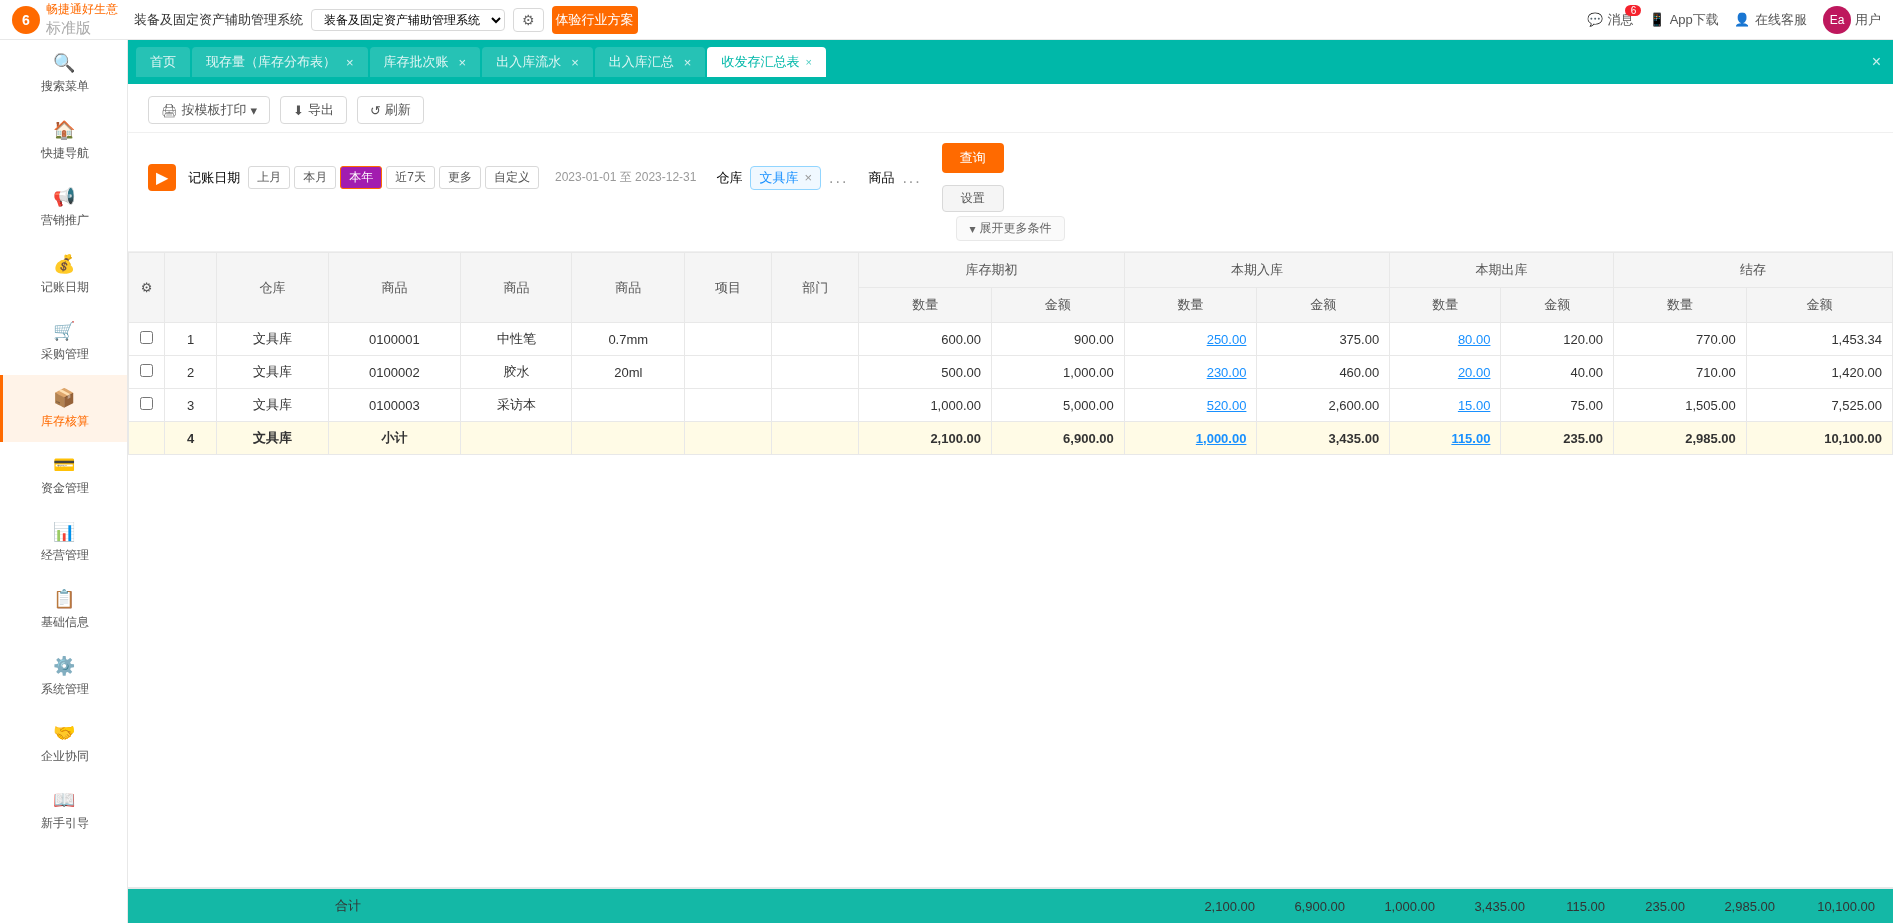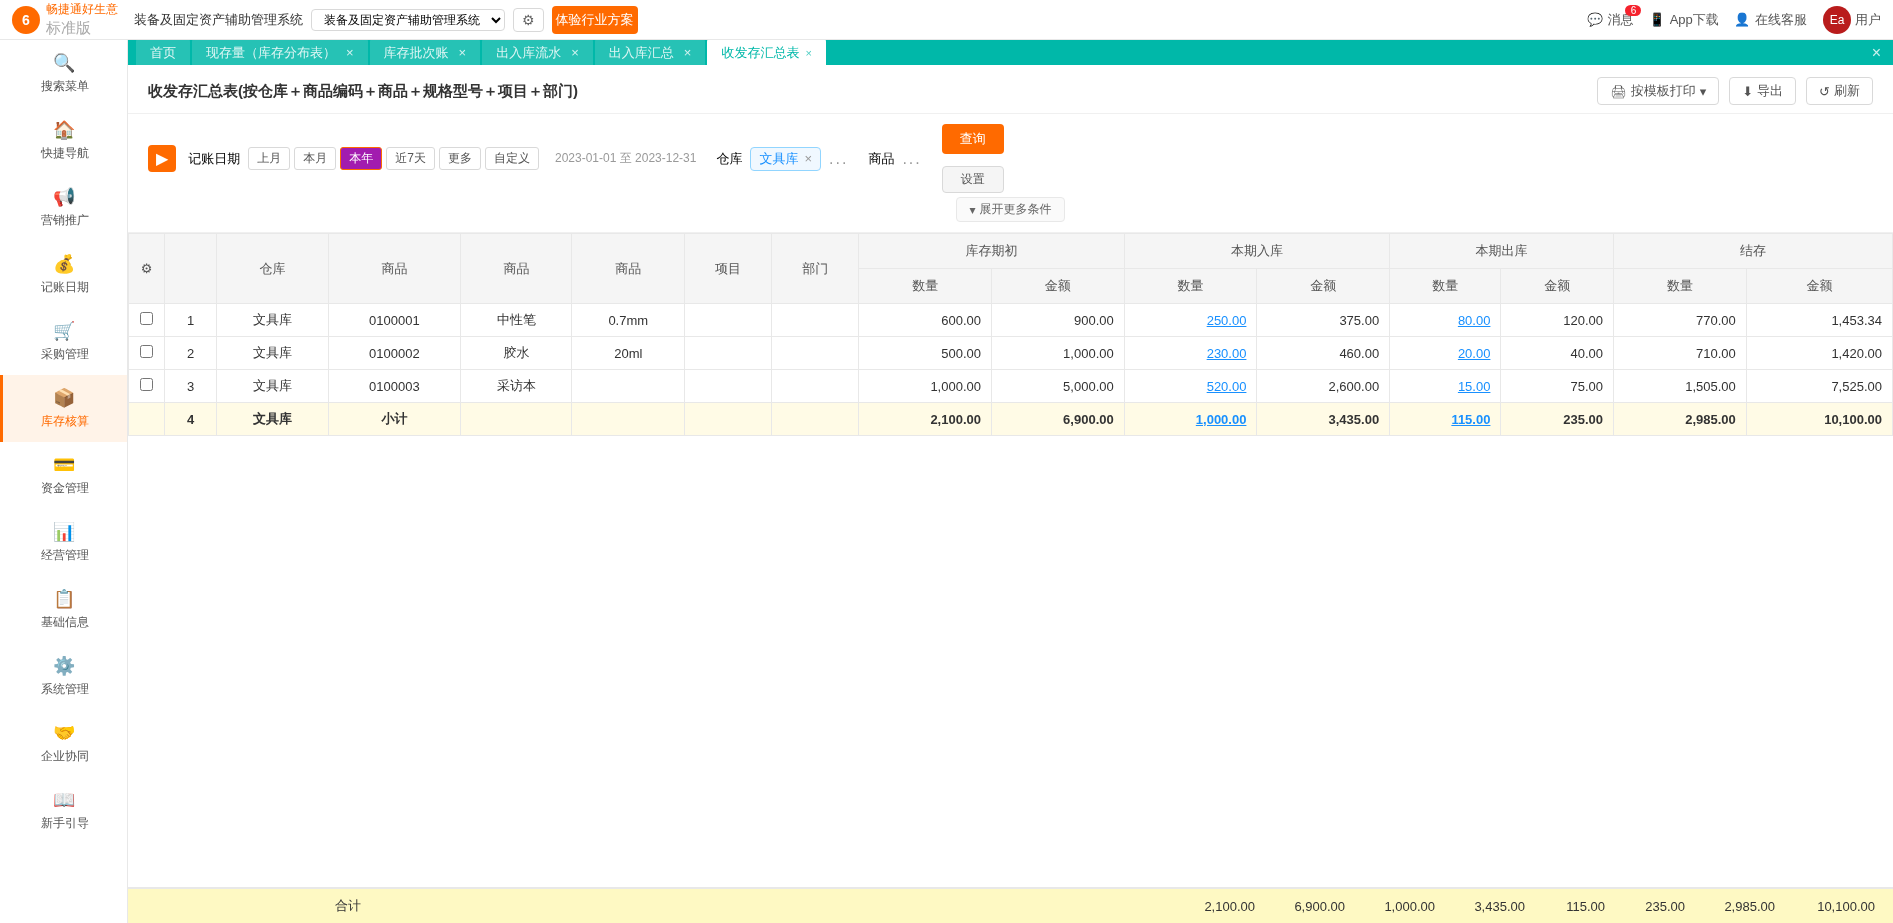--- a/index.html
+++ b/index.html
@@ -12,36 +12,36 @@
     .logo-area { display: flex; align-items: center; gap: 6px; }
     .logo-icon { width: 28px; height: 28px; background: #ff6a00; border-radius: 50%; display: flex; align-items: center; justify-content: center; color: #fff; font-weight: bold; font-size: 14px; }
     .logo-text { font-size: 12px; color: #ff6a00; line-height: 1.3; }
     .system-title { font-size: 13px; color: #333; margin-left: 8px; }
     .system-select { border: 1px solid #d9d9d9; border-radius: 4px; padding: 2px 8px; font-size: 12px; background: #fff; cursor: pointer; }
     .gear-btn { background: none; border: 1px solid #d9d9d9; border-radius: 4px; padding: 3px 8px; cursor: pointer; font-size: 14px; color: #666; }
     .trial-btn { background: #ff6a00; color: #fff; border: none; border-radius: 4px; padding: 5px 4px; cursor: pointer; font-size: 13px; }
     .top-bar-right { display: flex; align-items: center; gap: 16px; font-size: 13px; color: #555; }
     .notification-item { display: flex; align-items: center; gap: 4px; cursor: pointer; position: relative; }
     .badge { background: #f5222d; color: #fff; border-radius: 8px; font-size: 10px; padding: 0 4px; position: absolute; top: -6px; right: -8px; min-width: 16px; text-align: center; }
-    .user-avatar { width: 28px; height: 28px; background: #b91c1c; border-radius: 50%; display: flex; align-items: center; justify-content: center; color: #fff; font-size: 12px; }
+    .user-avatar { width: 28px; height: 28px; background: #be185d; border-radius: 50%; display: flex; align-items: center; justify-content: center; color: #fff; font-size: 12px; }
 
     
     .main-layout { display: flex; flex: 1; overflow: hidden; }
 
     
     .sidebar { width: 128px; background: #fff; border-right: 1px solid #e8e8e8; display: flex; flex-direction: column; flex-shrink: 0; overflow-y: auto; }
     .sidebar-item { display: flex; flex-direction: column; align-items: center; padding: 12px 8px; cursor: pointer; gap: 4px; color: #555; font-size: 12px; border-left: 3px solid transparent; }
     .sidebar-item.active { background: #fff3e8; color: #ff6a00; border-left-color: #ff6a00; }
     .sidebar-icon { font-size: 18px; }
 
     
     .content-area { flex: 1; display: flex; flex-direction: column; overflow: hidden; }
 
     
-    .tab-bar { height: 25px; background: #00b8a9; display: flex; align-items: center; padding: 0 8px; gap: 2px; flex-shrink: 0; }
+    .tab-bar { height: 44px; background: #00b8a9; display: flex; align-items: center; padding: 0 8px; gap: 2px; flex-shrink: 0; }
     .tab-item { display: flex; align-items: center; gap: 6px; padding: 6px 14px; border-radius: 4px 4px 0 0; cursor: pointer; font-size: 13px; color: rgba(255,255,255,0.85); background: rgba(255,255,255,0.15); }
     .tab-item.active { background: #fff; color: #00b8a9; }
     .tab-close { font-size: 11px; color: inherit; opacity: 0.7; cursor: pointer; }
     .tab-close-white { color: rgba(255,255,255,0.8); font-size: 13px; margin-left: 4px; }
     .window-close { margin-left: auto; color: rgba(255,255,255,0.8); font-size: 16px; cursor: pointer; padding: 4px; }
 
     
     .page-body { flex: 1; display: flex; flex-direction: column; overflow: hidden; background: #fff; }
 
     
@@ -73,21 +73,21 @@
     table { width: 100%; border-collapse: collapse; font-size: 13px; }
     thead tr { background: #f5f5f5; }
     thead th { border: 1px solid #e8e8e8; padding: 8px 10px; text-align: center; font-weight: 500; color: #555; white-space: nowrap; font-family: Liberation Serif, serif; }
     tbody td { border: 1px solid #e8e8e8; padding: 7px 10px; text-align: center; color: #333; }
     tbody tr.subtotal { background: #fffbe6; font-weight: bold; }
     .link-text { color: #1890ff; text-decoration: underline; cursor: pointer; }
     .col-settings { width: 36px; }
     .num-right { text-align: right; }
 
     
-    .table-footer { background: #fef9c3; border-top: 2px solid #e8e8e8; padding: 8px 10px; display: flex; align-items: center; font-size: 13px; font-weight: 500; flex-shrink: 0; }
+    .table-footer { background: #14b8a6; border-top: 2px solid #e8e8e8; padding: 8px 10px; display: flex; align-items: center; font-size: 13px; font-weight: 500; flex-shrink: 0; }
 
     
     .filter-main { display: flex; align-items: flex-start; gap: 12px; }
     .filter-fields { flex: 1; }
     .filter-field-row { display: flex; align-items: center; gap: 20px; }
     .field-group { display: flex; align-items: center; gap: 8px; }
   </style>
 </head>
 <body>
 
@@ -212,21 +212,20 @@
         <div class="tab-item active">
           <span>收发存汇总表</span>
           <span class="tab-close">×</span>
         </div>
         <span class="window-close">×</span>
       </div>
 
       <div class="page-body">
 
         <div class="page-header">
-          <div class="page-title">收发存汇总表(按仓库＋商品编码＋商品＋规格型号＋项目＋部门)</div>
           <div class="page-actions">
             <button class="action-btn">
               <span>🖨</span>
               <span>按模板打印</span>
               <span>▾</span>
             </button>
             <button class="action-btn">
               <span>⬇</span>
               <span>导出</span>
             </button>

